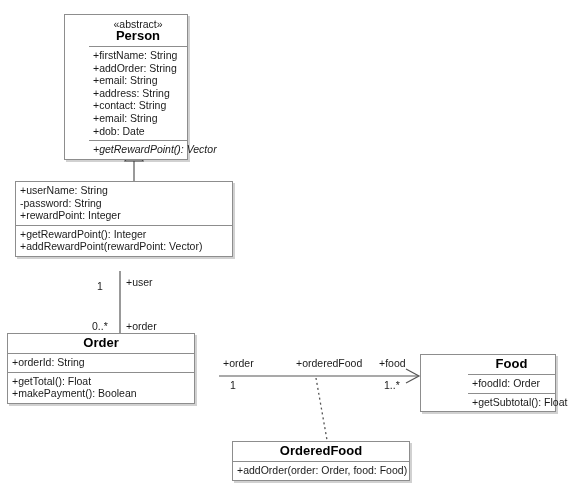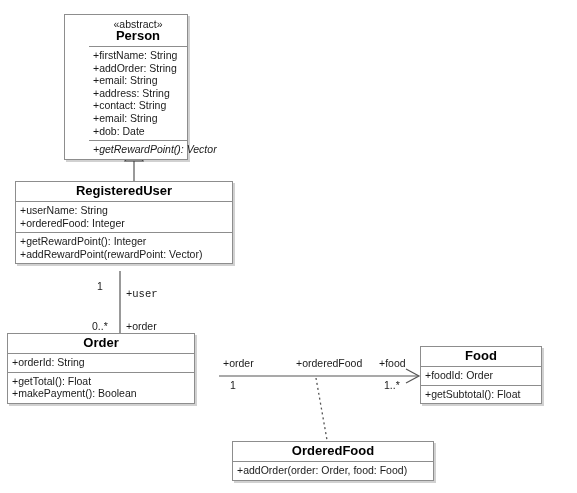--- a/index.html
+++ b/index.html
@@ -76,25 +76,25 @@
     position: absolute;
     font-size: 10.5px;
     line-height: 12px;
     color: #1a1a1a;
     white-space: nowrap;
   }
   
   #class-person      { left: 64px;  top: 14px;  width: 124px; padding-left: 24px; }
   #class-registered  { left: 15px;  top: 181px; width: 218px; }
   #class-order       { left: 7px;   top: 333px; width: 188px; }
-  #class-food        { left: 420px; top: 346px; width: 122px; }
-  #class-orderedfood { left: 232px; top: 441px; width: 202px; }
+  #class-food        { left: 420px; top: 354px; width: 136px; padding-left: 47px; }
+  #class-orderedfood { left: 232px; top: 441px; width: 178px; }
 
   #lbl-user-mult   { left: 97px;  top: 280px; }
-  #lbl-user-role   { left: 126px; top: 288px; font-family: Liberation Mono, monospace; }
+  #lbl-user-role   { left: 126px; top: 276px; }
   #lbl-order-mult  { left: 92px;  top: 320px; }
   #lbl-order-role  { left: 126px; top: 320px; }
 
   #lbl-assoc-order-role { left: 223px; top: 357px; }
   #lbl-assoc-ordered    { left: 296px; top: 357px; }
   #lbl-assoc-food-role  { left: 379px; top: 357px; }
   #lbl-assoc-order-mult { left: 230px; top: 379px; }
   #lbl-assoc-food-mult  { left: 384px; top: 379px; }
 </style>
 </head>
@@ -136,26 +136,24 @@
       <div class="member">+contact: String</div>
       <div class="member">+email: String</div>
       <div class="member">+dob: Date</div>
     </div>
     <div class="compartment">
       <div class="member italic">+getRewardPoint(): Vector</div>
     </div>
   </div>
 
   <div class="uml-class" id="class-registered">
-    <div class="uml-head">
-      <span class="cname">RegisteredUser</span>
-    </div>
     <div class="compartment">
       <div class="member">+userName: String</div>
-      <div class="member">+orderedFood: Integer</div>
+      <div class="member">-password: String</div>
+      <div class="member">+rewardPoint: Integer</div>
     </div>
     <div class="compartment">
       <div class="member">+getRewardPoint(): Integer</div>
       <div class="member">+addRewardPoint(rewardPoint: Vector)</div>
     </div>
   </div>
 
   <div class="uml-class" id="class-order">
     <div class="uml-head">
       <span class="cname">Order</span>

